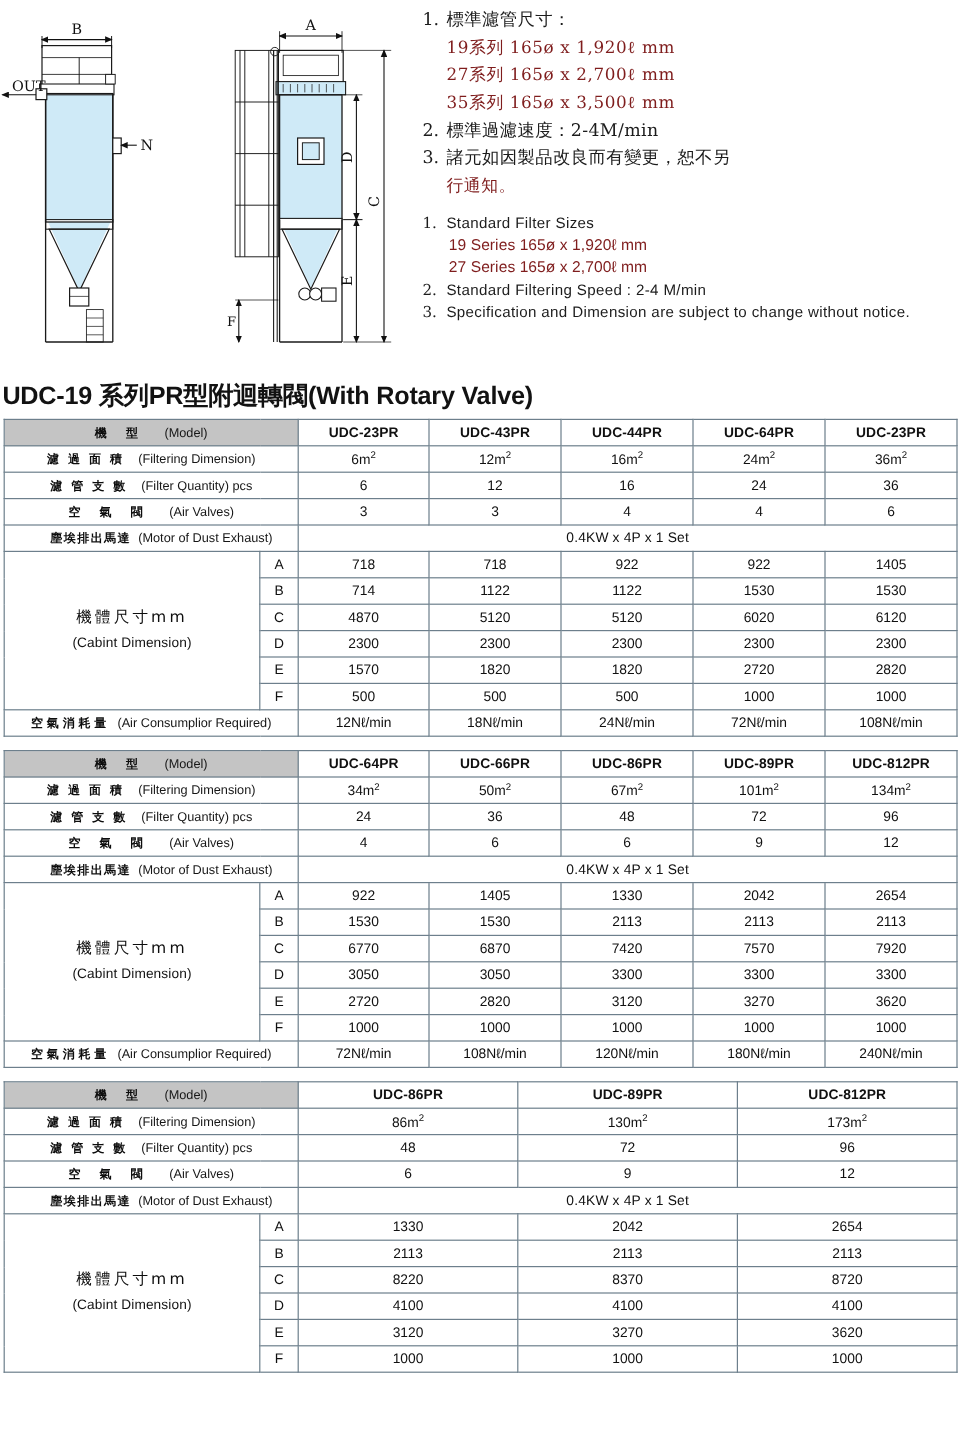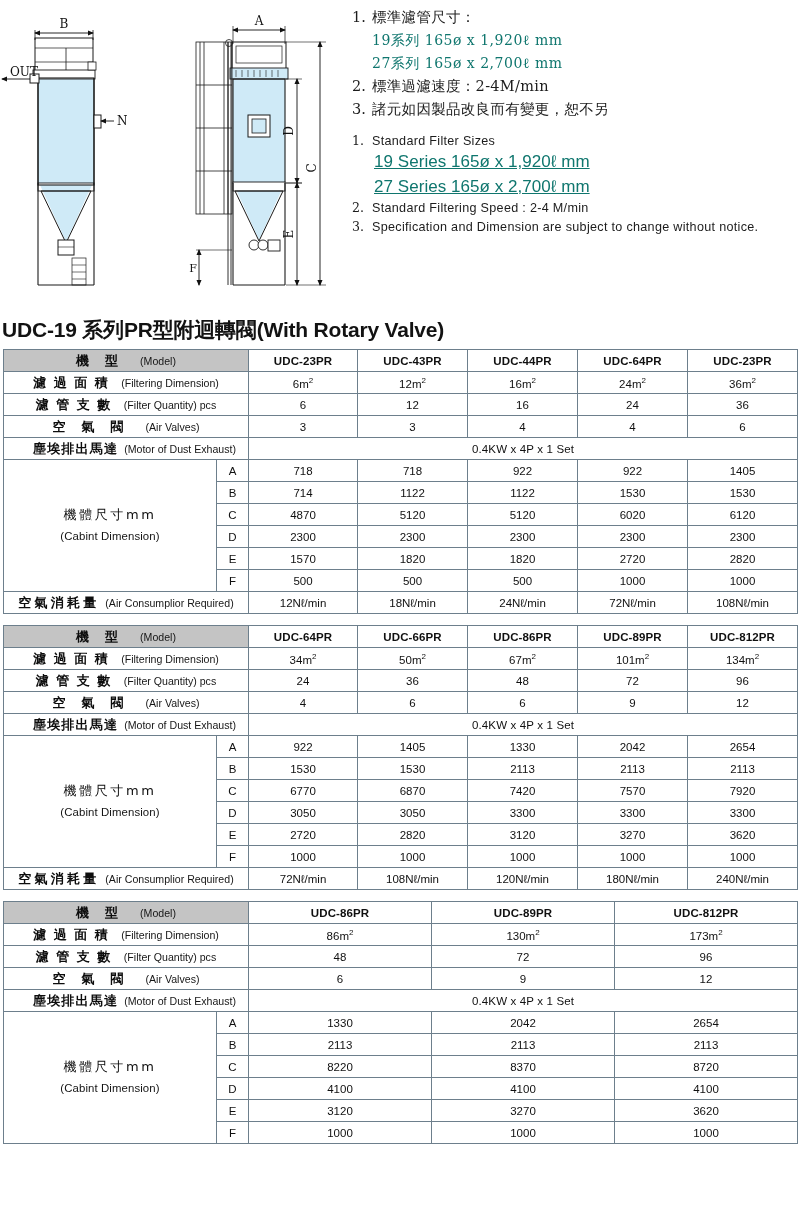--- a/index.html
+++ b/index.html
@@ -52,35 +52,34 @@
     flex: 0 0 20px;
     font-family: "DejaVu Serif", serif;
   }
   .note-text { flex: 1; letter-spacing: 0.3px; }
   .note-sub {
     padding-left: 20px;
     font-family: "DejaVu Serif", serif;
     font-size: 14px;
     line-height: 1.62;
     letter-spacing: 0.5px;
-    color: #0f766e;
+    color: #7f1d1d;
   }
   .notes-en .note-row {
     font-family: "Liberation Sans", sans-serif;
     font-size: 12.6px;
     line-height: 1.45;
     letter-spacing: 0.05px;
   }
   .notes-en .note-sub {
     font-family: "Liberation Sans", sans-serif;
-    font-size: 17px;
+    font-size: 13px;
     line-height: 1.45;
     letter-spacing: 0.05px;
     padding-left: 22px;
-    text-decoration: underline;
   }
 
   
   .table-block { position: relative; width: 696px; }
 
   .block-title {
     font-family: "Liberation Sans", sans-serif;
     font-weight: bold;
     font-size: 21px;
     letter-spacing: -0.2px;
@@ -115,21 +114,21 @@
     padding-left: 8px;
     white-space: nowrap;
   }
   td.lbl.hdr {
     background: #c4c4c4;
     font-weight: bold;
   }
   .lbl-cn {
     display: inline-block;
     font-family: "DejaVu Sans", sans-serif;
-    font-size: 13px;
+    font-size: 10px;
     font-weight: bold;
     color: #0d0d0d;
     letter-spacing: 3.2px;
     vertical-align: middle;
   }
   .lbl-cn.spread-wide { letter-spacing: 16px; }
   .lbl-cn.spread-med  { letter-spacing: 7.5px; }
   .lbl-cn.tight       { letter-spacing: 1.2px; margin-left: 17px; }
   .lbl-en {
     display: inline-block;
@@ -331,28 +330,30 @@
   </div>
 
   <div class="notes">
     <div class="notes-cn">
       <div class="note-row">
         <div class="note-num">1.</div>
         <div class="note-text">標準濾管尺寸：</div>
       </div>
       <div class="note-sub">19系列 165ø x 1,920ℓ mm</div>
       <div class="note-sub">27系列 165ø x 2,700ℓ mm</div>
+      <div class="note-sub">35系列 165ø x 3,500ℓ mm</div>
       <div class="note-row">
         <div class="note-num">2.</div>
         <div class="note-text">標準過濾速度：2-4M/min</div>
       </div>
       <div class="note-row">
         <div class="note-num">3.</div>
         <div class="note-text">諸元如因製品改良而有變更，恕不另</div>
       </div>
+      <div class="note-sub">行通知。</div>
     </div>
 
     <div class="notes-en">
       <div class="note-row">
         <div class="note-num">1.</div>
         <div class="note-text">Standard Filter Sizes</div>
       </div>
       <div class="note-sub">19 Series 165ø x 1,920ℓ  mm</div>
       <div class="note-sub">27 Series 165ø x 2,700ℓ  mm</div>
       <div class="note-row">

